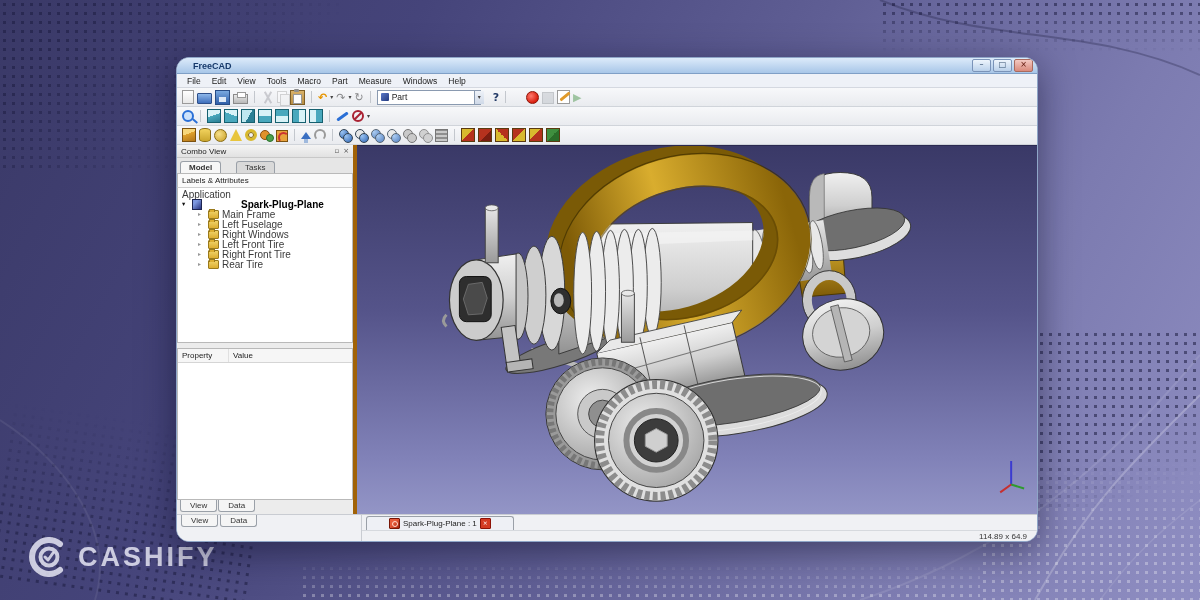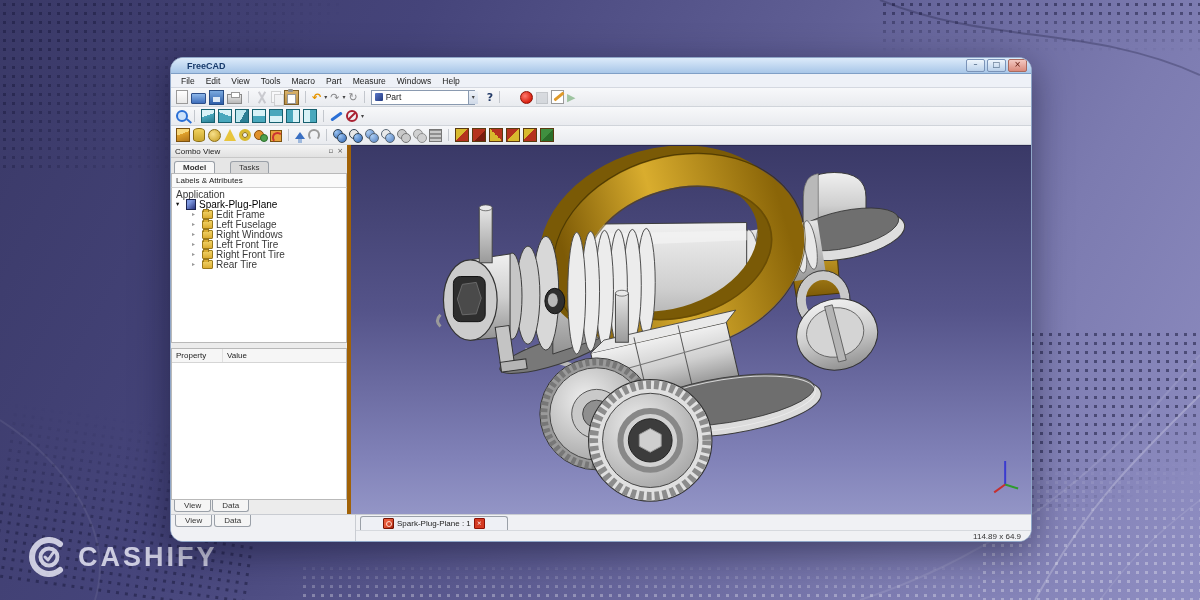--- a/index.html
+++ b/index.html
@@ -12,21 +12,21 @@
   .dots{position:absolute;pointer-events:none;}
   .dots-dark{background-image:radial-gradient(rgba(28,28,64,0.55) 1.6px,transparent 1.8px);background-size:9px 9px;}
   .dots-light{background-image:radial-gradient(rgba(255,255,255,0.30) 1.6px,transparent 1.8px);background-size:9px 9px;}
   .fade-tl{-webkit-mask-image:linear-gradient(135deg,rgba(0,0,0,1) 20%,transparent 70%);mask-image:linear-gradient(135deg,rgba(0,0,0,1) 20%,transparent 70%);}
   .fade-b{-webkit-mask-image:linear-gradient(0deg,rgba(0,0,0,1) 30%,transparent 90%);mask-image:linear-gradient(0deg,rgba(0,0,0,1) 30%,transparent 90%);}
   .curves{position:absolute;inset:0;pointer-events:none;}
   
   .brand{position:absolute;left:26px;bottom:22px;display:flex;align-items:center;gap:10px;}
   .brand-text{font-size:27px;font-weight:bold;letter-spacing:3px;color:rgba(235,236,248,0.82);}
   
-  .fcwin{position:absolute;left:170px;top:57px;width:860px;height:483px;border-radius:13px;overflow:hidden;
+  .fcwin{position:absolute;left:176px;top:57px;width:860px;height:483px;border-radius:13px;overflow:hidden;
     background:#f0f1f4;border:1px solid #8fa6c8;box-shadow:0 10px 36px rgba(10,10,35,0.5);display:flex;flex-direction:column;justify-content:center;}
   .titlebar{height:15px;background:linear-gradient(#dcebfa,#a8c6e8);border-bottom:1px solid #7f9fc6;display:flex;align-items:center;padding:0 4px 0 16px;flex:0 0 auto;}
   .title-text{font-size:9px;font-weight:bold;color:#173a6b;flex:1;}
   .winbtn{width:17px;height:11px;margin-left:2px;border:1px solid #7a93b8;border-radius:2px;background:linear-gradient(#eef5fc,#b9d0ea);
     font-size:8px;line-height:9px;text-align:center;color:#35506e;font-family:"DejaVu Sans",sans-serif;}
   .winbtn.close{background:linear-gradient(#f3c9c2,#d98a7c);color:#5e1408;border-color:#a96a5e;}
   .menubar{height:13px;background:#eef1f7;border-bottom:1px solid #d4d8e0;display:flex;align-items:center;gap:11px;padding:0 10px;flex:0 0 auto;}
   .menu-item{font-size:8.5px;color:#222;}
   .toolbar{background:linear-gradient(#f7f8fa,#e9ebef);border-bottom:1px solid #d0d4da;display:flex;align-items:center;gap:3px;padding:0 5px;flex:0 0 auto;height:18px;}
   .sep{width:1px;height:12px;background:#c3c7cd;margin:0 3px;}
@@ -110,21 +110,21 @@
   .tree-header{background:#fafafa;border:1px solid #b9b9b9;border-bottom:1px solid #d0d0d0;padding:2px 4px;font-size:8px;color:#222;}
   .tree-box{background:#fff;border:1px solid #b9b9b9;border-top:none;flex:0 0 153px;overflow:hidden;padding-top:1px;}
   .trow{display:flex;align-items:center;gap:3px;height:10px;padding-left:4px;}
   .trow.indent2{padding-left:20px;}
   .exp{width:7px;font-size:6px;color:#999;font-family:"DejaVu Sans",sans-serif;line-height:10px;}
   .exp.black{color:#111;font-size:6.5px;}
   .doc-ico{width:8px;height:9px;background:linear-gradient(135deg,#7d98e0 30%,#28337d);border:1px solid #1c2450;flex:0 0 auto;}
   .fold-ico{width:9px;height:7px;background:linear-gradient(#f0d268,#dcae31);border:1px solid #9a7a1c;border-radius:1px;position:relative;flex:0 0 auto;}
   .fold-ico::before{content:"";position:absolute;left:0;top:-2px;width:4px;height:2px;background:#dcae31;border:1px solid #9a7a1c;border-bottom:none;}
   .tlabel{font-size:10px;color:#3a3a3a;white-space:nowrap;}
-  .tlabel.root{font-weight:normal;color:#000;}
+  .tlabel.root{font-weight:bold;color:#000;margin-left:36px;}
   .prop-box{background:#fff;border:1px solid #b9b9b9;flex:1;margin-top:5px;display:flex;flex-direction:column;}
   .prop-head{display:flex;border-bottom:1px solid #d5d5d5;background:#f6f6f6;}
   .prop-head span{font-size:8px;color:#222;padding:2px 4px;}
   .prop-head span:first-child{width:42px;border-right:1px solid #e0e0e0;}
   .dock-bottom-tabs{height:14px;display:flex;align-items:flex-start;padding:0 3px;gap:1px;background:#ececec;}
   .btab{border:1px solid #9aa0a8;border-top:none;border-radius:0 0 3px 3px;padding:1px 9px;font-size:8px;background:#f5f5f5;color:#333;}
   .viewport{flex:1;position:relative;background:linear-gradient(#3a3967 0%,#55548a 45%,#8182b8 85%,#9395c6 100%);border-top:1px solid #2a2950;}
   .viewport svg{position:absolute;inset:0;width:100%;height:100%;}
   
   .bottomstrip{height:26px;flex:0 0 auto;display:flex;background:#f0f1f4;border-top:1px solid #c9ccd2;}
@@ -277,21 +277,21 @@
           <span class="tlabel">Application</span>
         </div>
         <div class="trow">
           <span class="exp black">▾</span>
           <span class="doc-ico"></span>
           <span class="tlabel root">Spark-Plug-Plane</span>
         </div>
         <div class="trow indent2">
           <span class="exp">▸</span>
           <span class="fold-ico"></span>
-          <span class="tlabel">Edit Frame</span>
+          <span class="tlabel">Main Frame</span>
         </div>
         <div class="trow indent2">
           <span class="exp">▸</span>
           <span class="fold-ico"></span>
           <span class="tlabel">Left Fuselage</span>
         </div>
         <div class="trow indent2">
           <span class="exp">▸</span>
           <span class="fold-ico"></span>
           <span class="tlabel">Right Windows</span>

